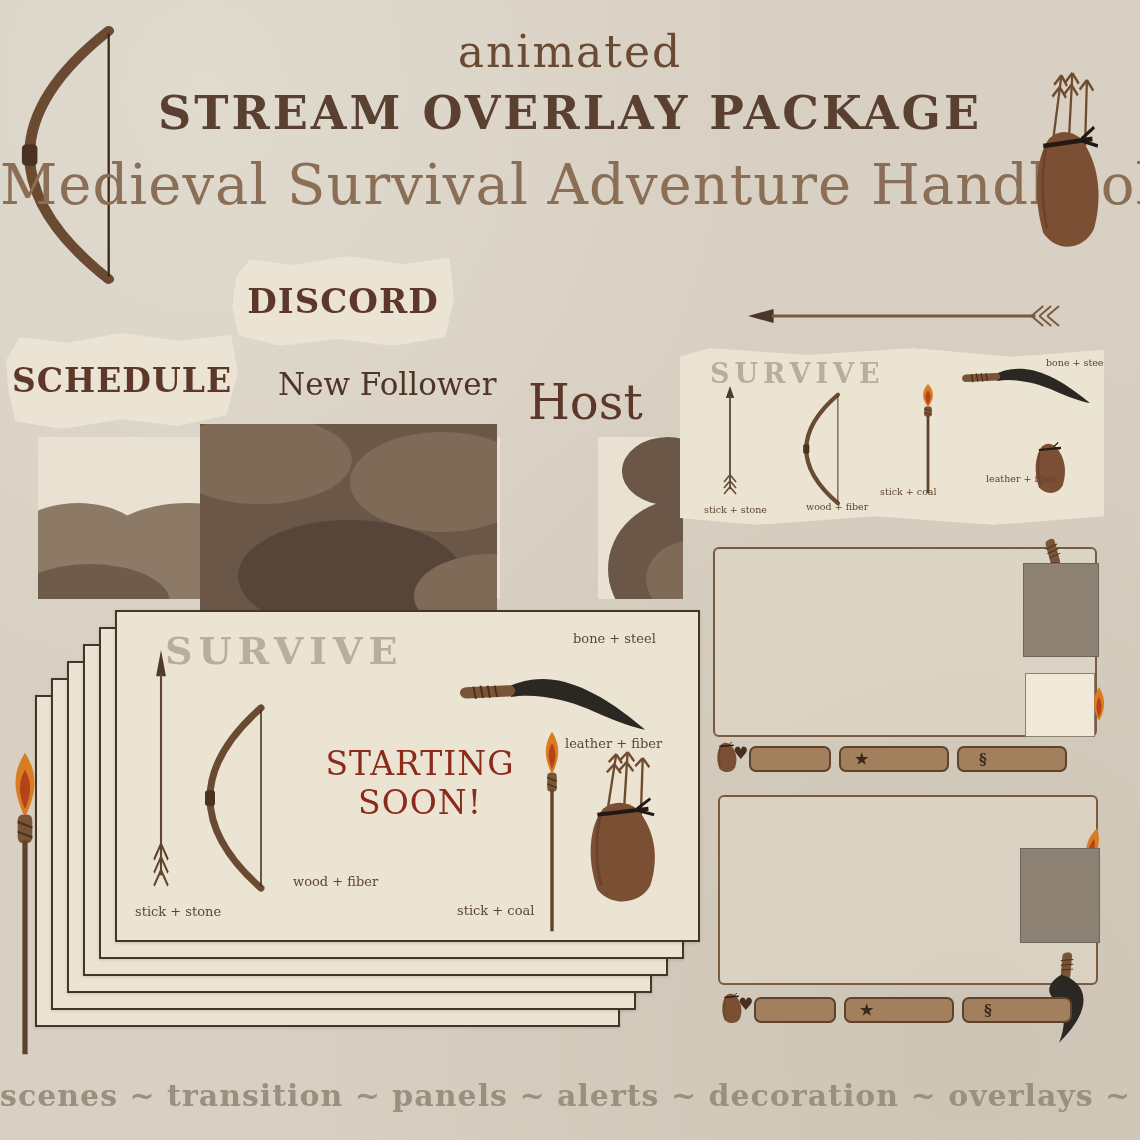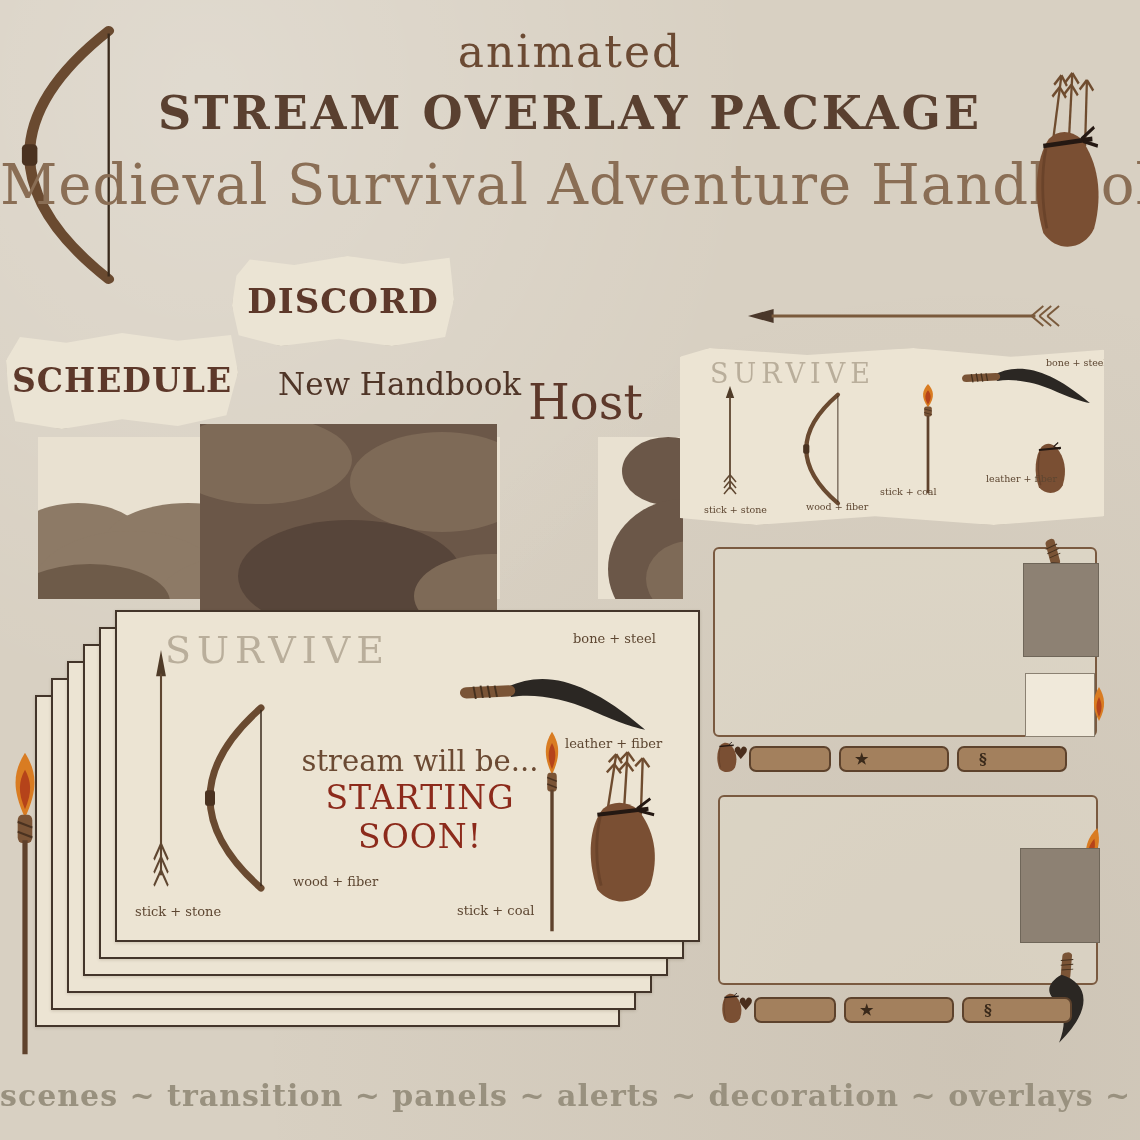--- a/index.html
+++ b/index.html
@@ -27,21 +27,21 @@
   .scrap-text { font-weight:bold; color:#5d382a; letter-spacing:1px; }
   .plain-label { position:absolute; color:#4f3527; }
 
   
   .trans { position:absolute; overflow:hidden; }
 
   
   .survive-banner { position:absolute; left:680px; top:348px; width:424px; height:177px;
     background:#ece4d3; box-shadow:0 1px 4px rgba(60,45,30,.25);
     clip-path:polygon(0 5%, 7% 0, 30% 4%, 55% 0, 78% 5%, 100% 1%, 100% 95%, 74% 100%, 46% 95%, 18% 100%, 0 96%); }
-  .wm { position:absolute; font-weight:normal; color:#b9ae9b; font-family:"DejaVu Serif",serif; }
+  .wm { position:absolute; font-weight:bold; color:#b9ae9b; font-family:"DejaVu Serif",serif; }
   .cap { position:absolute; color:#5d4631; white-space:nowrap; }
   .survive-banner .cap { font-size:9.5px; }
 
   
   .frame { position:absolute; }
   .frame-rect { position:absolute; border:2px solid #7a5a40; border-radius:6px; background:rgba(236,228,211,0.35); }
   .sq { position:absolute; }
   .bar { position:absolute; height:26px; background:#a3805d; border:2px solid #5d422c; border-radius:7px;
          display:flex; align-items:center; }
   .bar-glyph { font-size:15px; color:#3a291a; padding-left:14px; font-weight:bold; line-height:22px; }
@@ -169,21 +169,21 @@
   <svg class="abs" style="left:1016px;top:66px;width:100px;height:200px" viewBox="0 0 110 170" preserveAspectRatio="none">
       <use href="#sym-quiver"></use>
     </svg>
 
   <div class="scrap scrap-d" style="left:232px;top:256px;width:222px;height:90px">
     <span class="scrap-text" style="font-size:34px">DISCORD</span>
   </div>
   <div class="scrap scrap-s" style="left:6px;top:331px;width:232px;height:98px">
     <span class="scrap-text" style="font-size:33px">SCHEDULE</span>
   </div>
-  <div class="plain-label" style="left:278px;top:366px;font-size:31px">New Handbook</div>
+  <div class="plain-label" style="left:278px;top:366px;font-size:31px">New Follower</div>
   <div class="plain-label" style="left:528px;top:374px;font-size:48px;font-weight:normal;color:#5d382a">Host</div>
 
   <svg class="abs" style="left:748px;top:303px;width:315px;height:26px" viewBox="0 0 320 26" preserveAspectRatio="none">
       <use href="#sym-harrow"></use>
     </svg>
 
   <div class="trans" style="left:38px;top:437px;width:462px;height:162px;background:#e9e1d1">
     <svg width="462" height="162" viewBox="0 0 462 162" preserveAspectRatio="none">
       <ellipse cx="40" cy="112" rx="72" ry="46" fill="#8d7a66"></ellipse>
       <ellipse cx="150" cy="108" rx="85" ry="42" fill="#8d7a66"></ellipse>
@@ -286,21 +286,20 @@
     <div class="wm" style="left:48px;top:16px;font-size:38px;letter-spacing:6px">SURVIVE</div>
     <svg class="abs" style="left:30px;top:38px;width:28px;height:262px" viewBox="0 0 40 200" preserveAspectRatio="none">
         <use href="#sym-varrow"></use>
       </svg>
     <span class="cap" style="left:18px;top:292px">stick + stone</span>
     <svg class="abs" style="left:70px;top:88px;width:100px;height:196px" viewBox="0 0 100 200" preserveAspectRatio="none">
         <use href="#sym-bow"></use>
       </svg>
     <span class="cap" style="left:176px;top:262px">wood + fiber</span>
     <div class="msg-block" style="left:168px;top:132px;width:270px">
-      <div class="msg1">stream will be...</div>
       <div class="msg2">STARTING SOON!</div>
     </div>
     <svg class="abs" style="left:340px;top:42px;width:200px;height:92px" viewBox="0 0 170 90" preserveAspectRatio="none">
         <use href="#sym-knife"></use>
       </svg>
     <span class="cap" style="left:456px;top:19px">bone + steel</span>
     <span class="cap" style="left:448px;top:124px">leather + fiber</span>
     <svg class="abs" style="left:420px;top:118px;width:30px;height:205px" viewBox="0 0 44 220" preserveAspectRatio="none">
         <use href="#sym-torch"></use>
       </svg>

